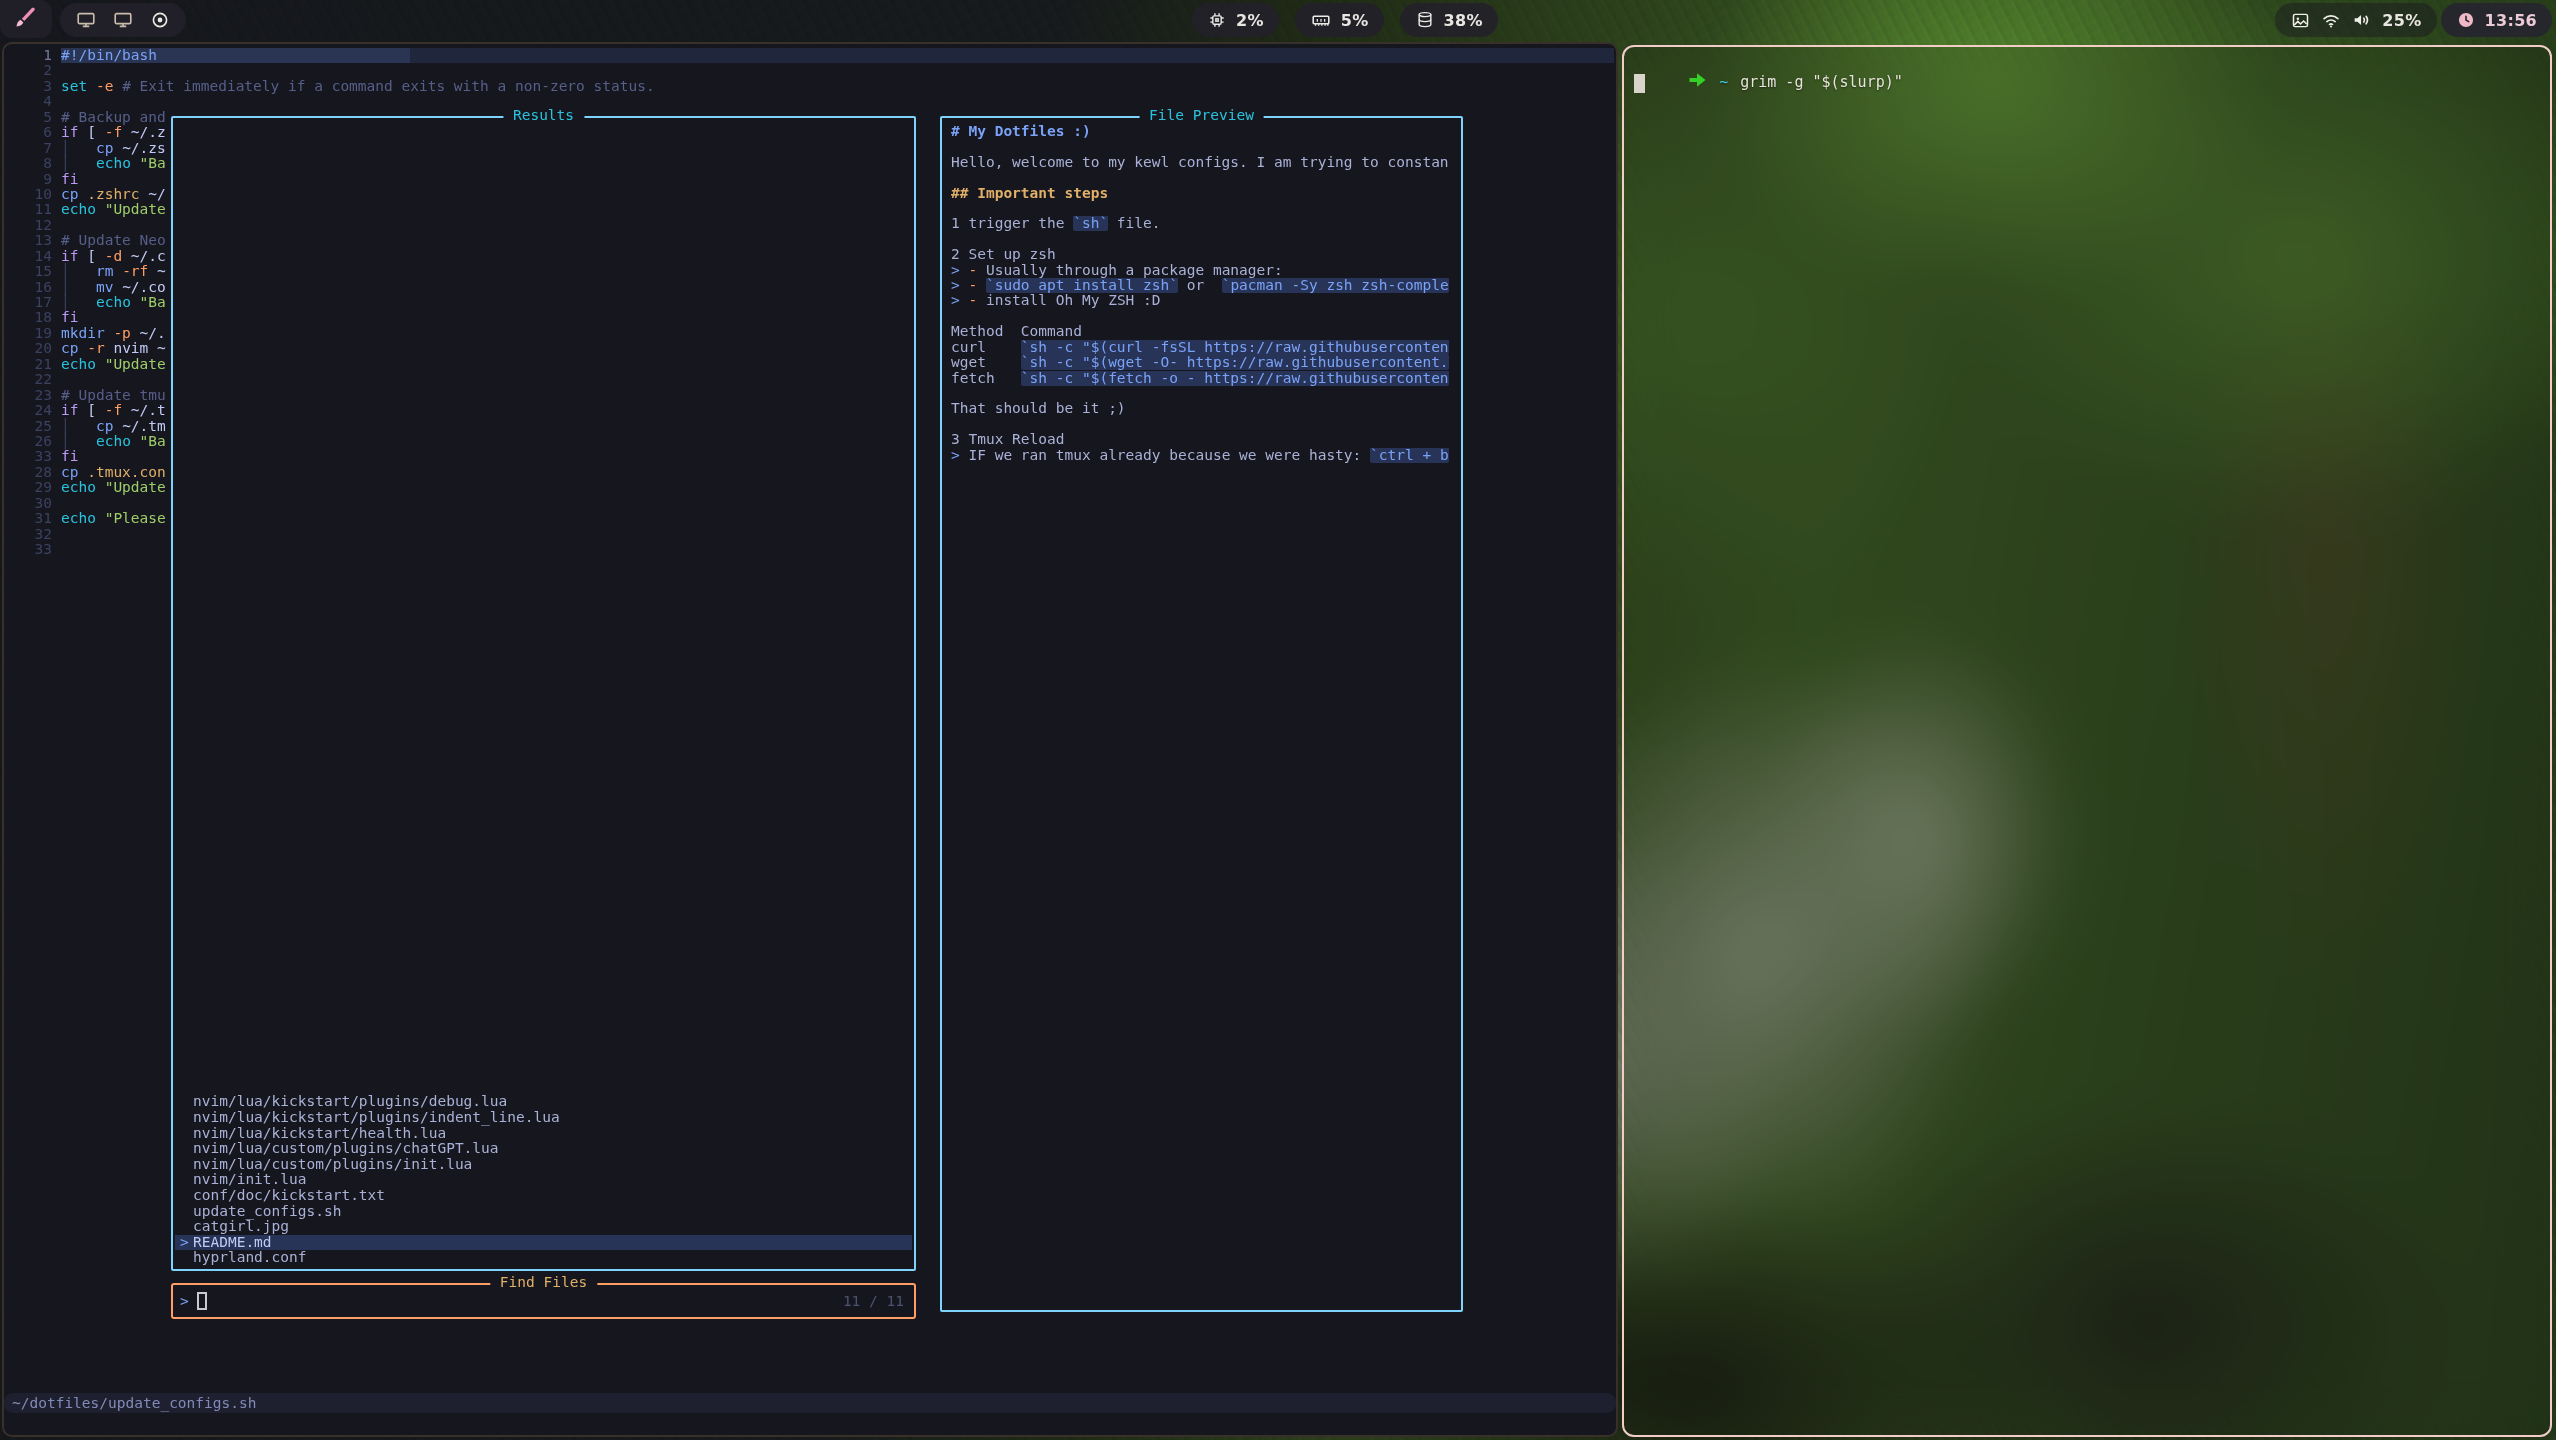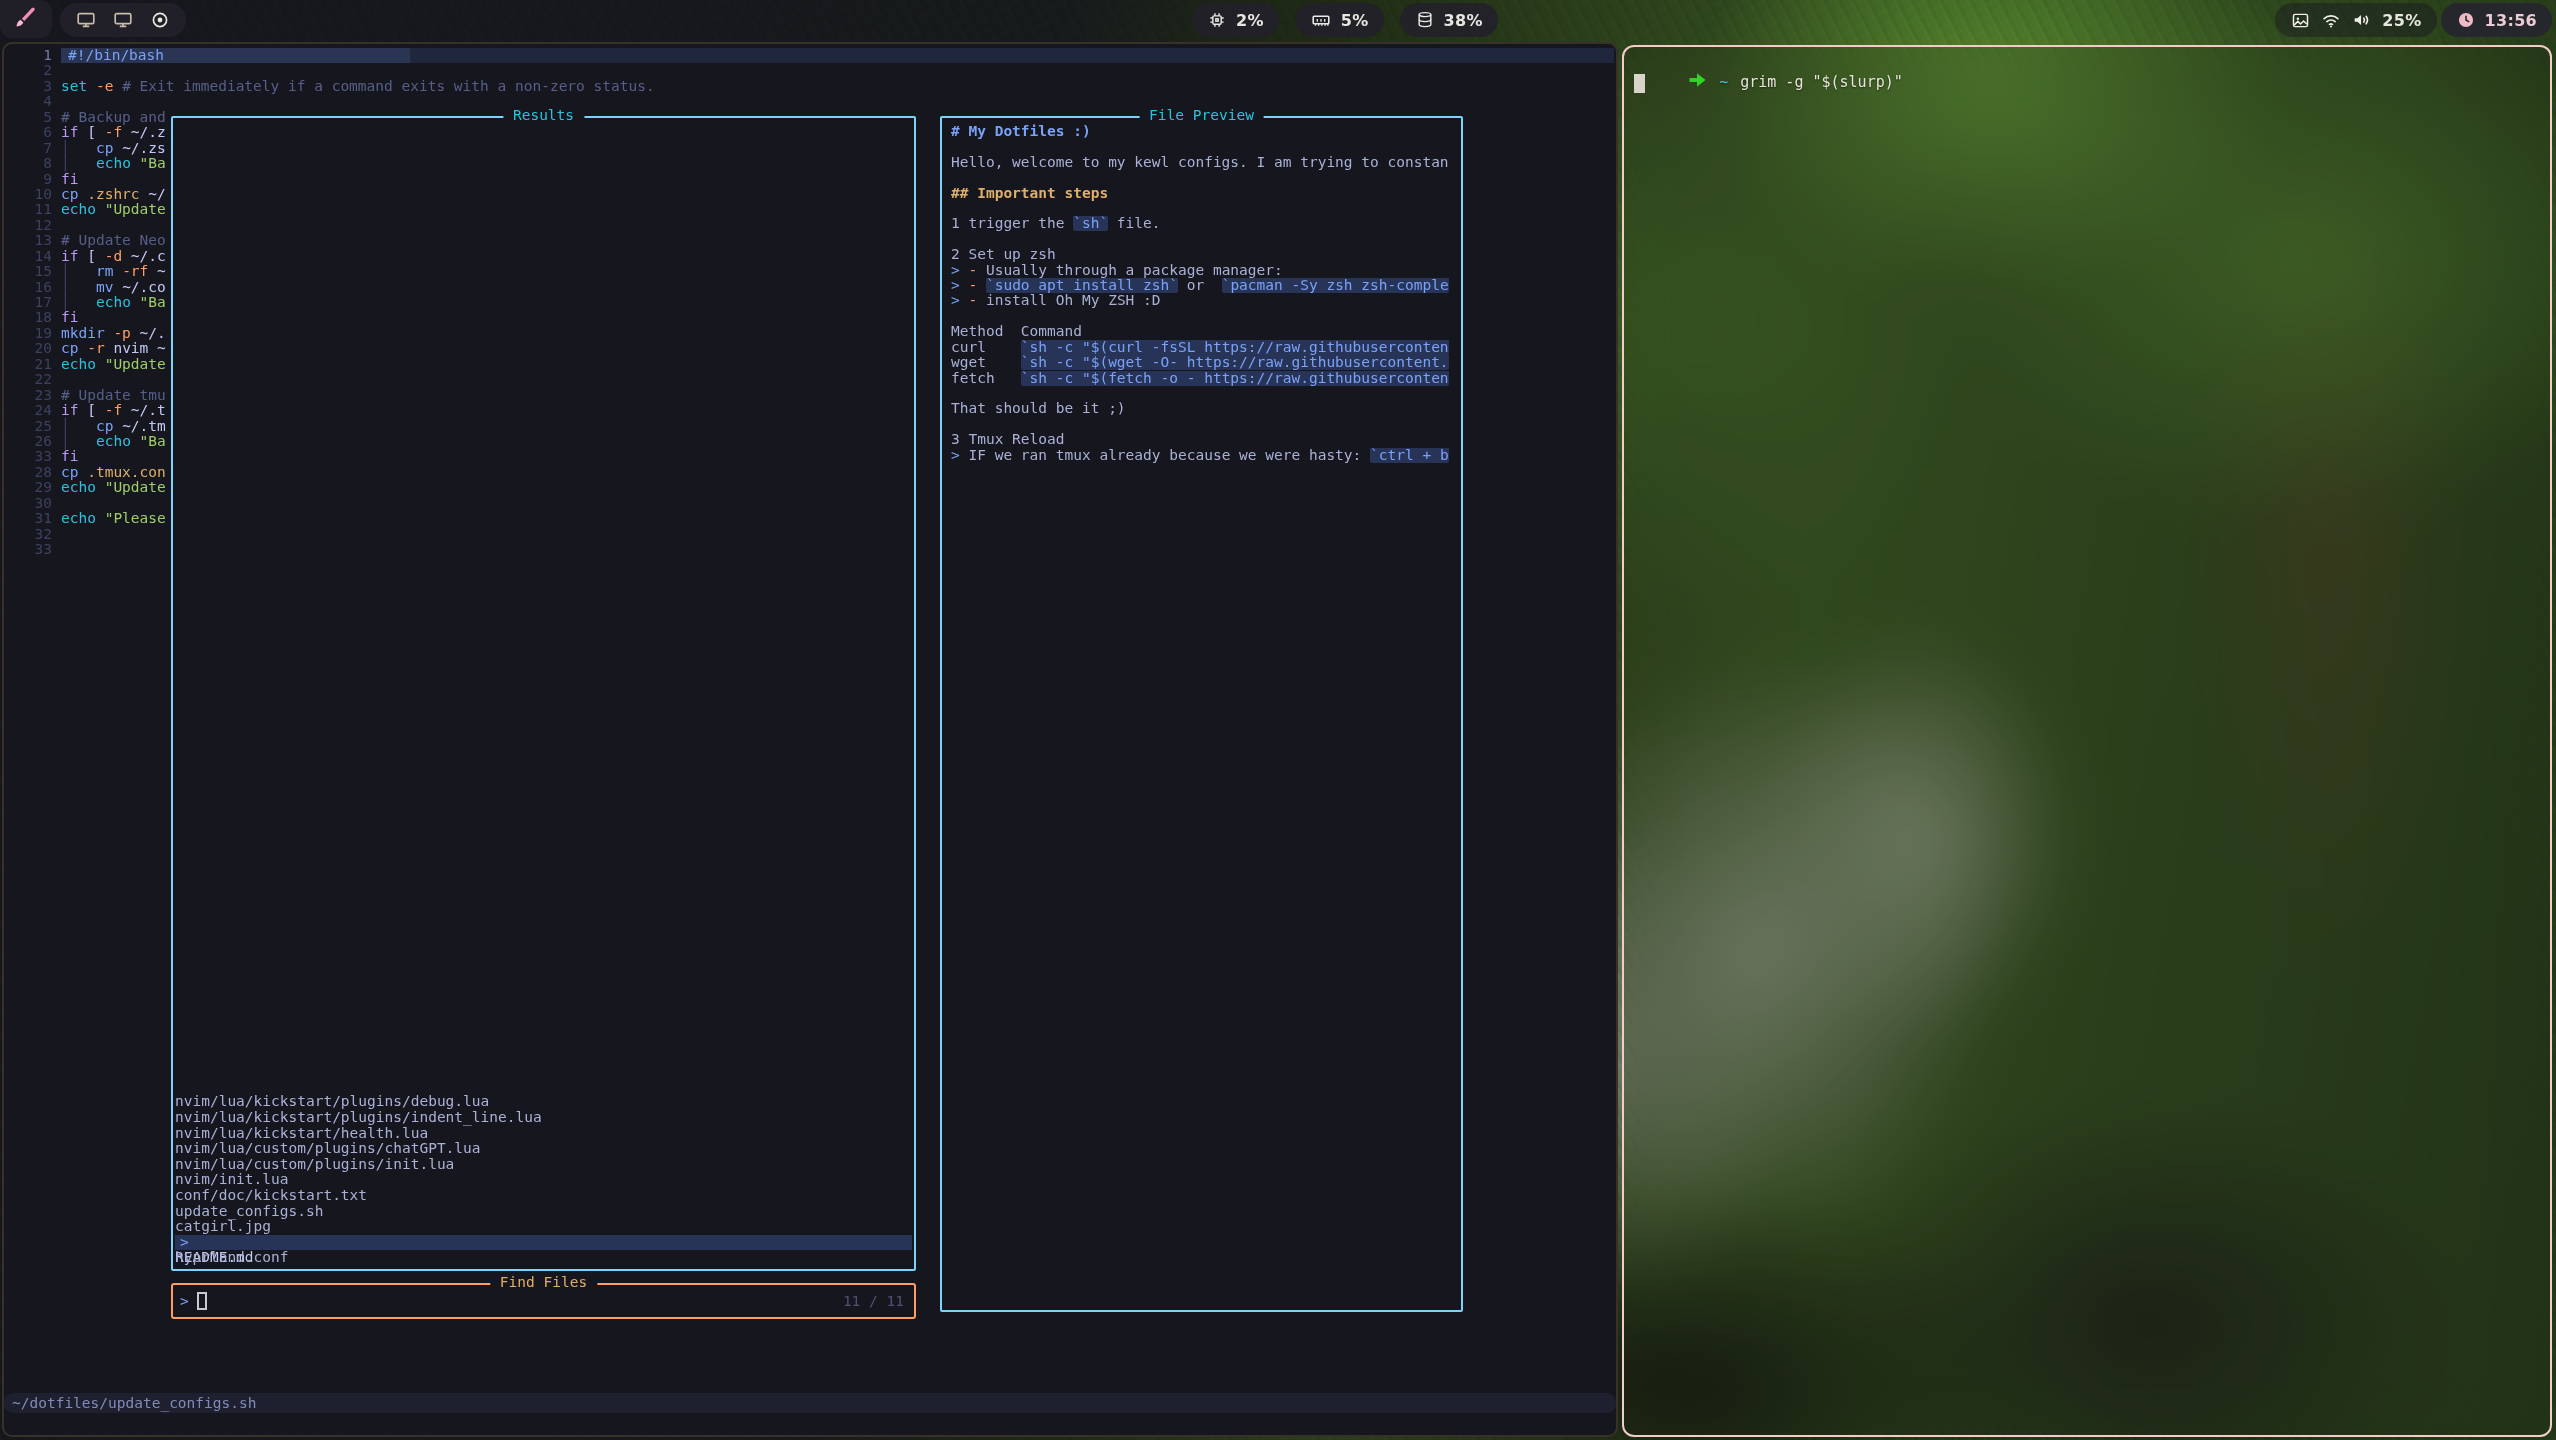--- a/index.html
+++ b/index.html
@@ -38,40 +38,40 @@
   .clock-pill { background:rgba(38,38,46,.96); color:#eccbd4; }
 
   
   .term-left { position:absolute; left:2px; top:42px; width:1616px; height:1395px; z-index:10;
     background:#16161e; border:2px solid #37312a; border-radius:10px; font-size:14.5px; }
   .editor-lines { position:absolute; left:0; top:4px; right:2px; }
   .crow { display:flex; height:15.45px; line-height:15.45px; white-space:pre; }
   .lnum { width:26px; padding-left:0; text-align:right; color:#3b4261; flex:none; margin-left:22px; margin-right:9px; }
   .lnum.cur { color:#737aa2; }
   .ctext { white-space:pre; flex:1; }
-  .crow.cl .ctext { background:linear-gradient(to right, #2a3553 0, #2a3553 349px, #20263c 349px, #20263c 100%);padding-left:7px; }
+  .crow.cl .ctext { background:linear-gradient(to right, #2a3553 0, #2a3553 349px, #20263c 349px, #20263c 100%); }
 
   .sg-sheb{color:#7aa2f7;} .sg-kw{color:#bb9af7;} .sg-cmd{color:#7aa2f7;}
   .sg-builtin{color:#2ac3de;} .sg-flag{color:#ff9e64;} .sg-str{color:#9ece6a;}
   .sg-com{color:#565f89;} .sg-fg{color:#c0caf5;} .sg-tan{color:#e0af68;} .sg-guide{color:#3b4261;}
   .sg-h1{color:#7aa2f7;font-weight:bold;} .sg-h2{color:#e0af68;font-weight:bold;}
   .sg-body{color:#a9b1d6;} .sg-quote{color:#7aa2f7;} .sg-dash{color:#ff9e64;}
   .sg-code{background:#283457;color:#7aa2f7;border-radius:2px;}
 
   
   .statusbar { position:absolute; left:0; right:0; bottom:22px; height:20px; background:#1e2030; color:#828bb8; line-height:20px; padding-left:8px; font-size:14.5px;border-radius:9px; }
   .cmdrow { position:absolute; left:0; right:0; bottom:2px; height:20px; color:#787c99; font-size:14.5px; line-height:18px; }
   .ruler { position:absolute; left:1447px; } .scrollpos { position:absolute; left:1576px; }
 
   
   .tsc-box { position:absolute; background:#16161e; border:2px solid #7dd3fc; border-radius:2px; }
   .tsc-title { position:absolute; top:-11px; left:50%; transform:translateX(-50%); background:#16161e; padding:0 10px; color:#2ac3de; font-size:14.5px; white-space:pre; }
   .tsc-results { left:167px; top:72px; width:745px; height:1155px; }
   .result-items { position:absolute; left:2px; right:2px; bottom:3px; }
-  .rrow { display:flex; height:15.6px; line-height:15.6px; white-space:pre; color:#a9b1d6;flex-direction:column; }
+  .rrow { display:flex; height:15.6px; line-height:15.6px; white-space:pre; color:#a9b1d6; }
   .rrow .rcaret { width:18px; padding-left:5px; color:#7aa2f7; flex:none; }
   .rrow .rtext { white-space:pre; }
   .rrow.sel { background:#283457; color:#c0caf5; }
   .tsc-preview { left:921px; top:72px; width:523px; height:1196px;margin-left:15px; }
   .preview-lines { position:absolute; left:9px; top:6px; right:2px; bottom:2px; overflow:hidden; }
   .prow { height:15.42px; line-height:15.42px; white-space:pre; overflow:hidden; }
   .tsc-prompt { left:167px; top:1239px; width:745px; height:36px; border-color:#ff9e64; border-radius:3px; }
   .tsc-prompt .tsc-title { color:#e0af68; }
   .prompt-caret { position:absolute; left:7px; top:2px; color:#7aa2f7; line-height:28px; }
   .prompt-cursor { position:absolute; left:24px; top:7px; width:10px; height:18px; border:2px solid #c8cad0; }

